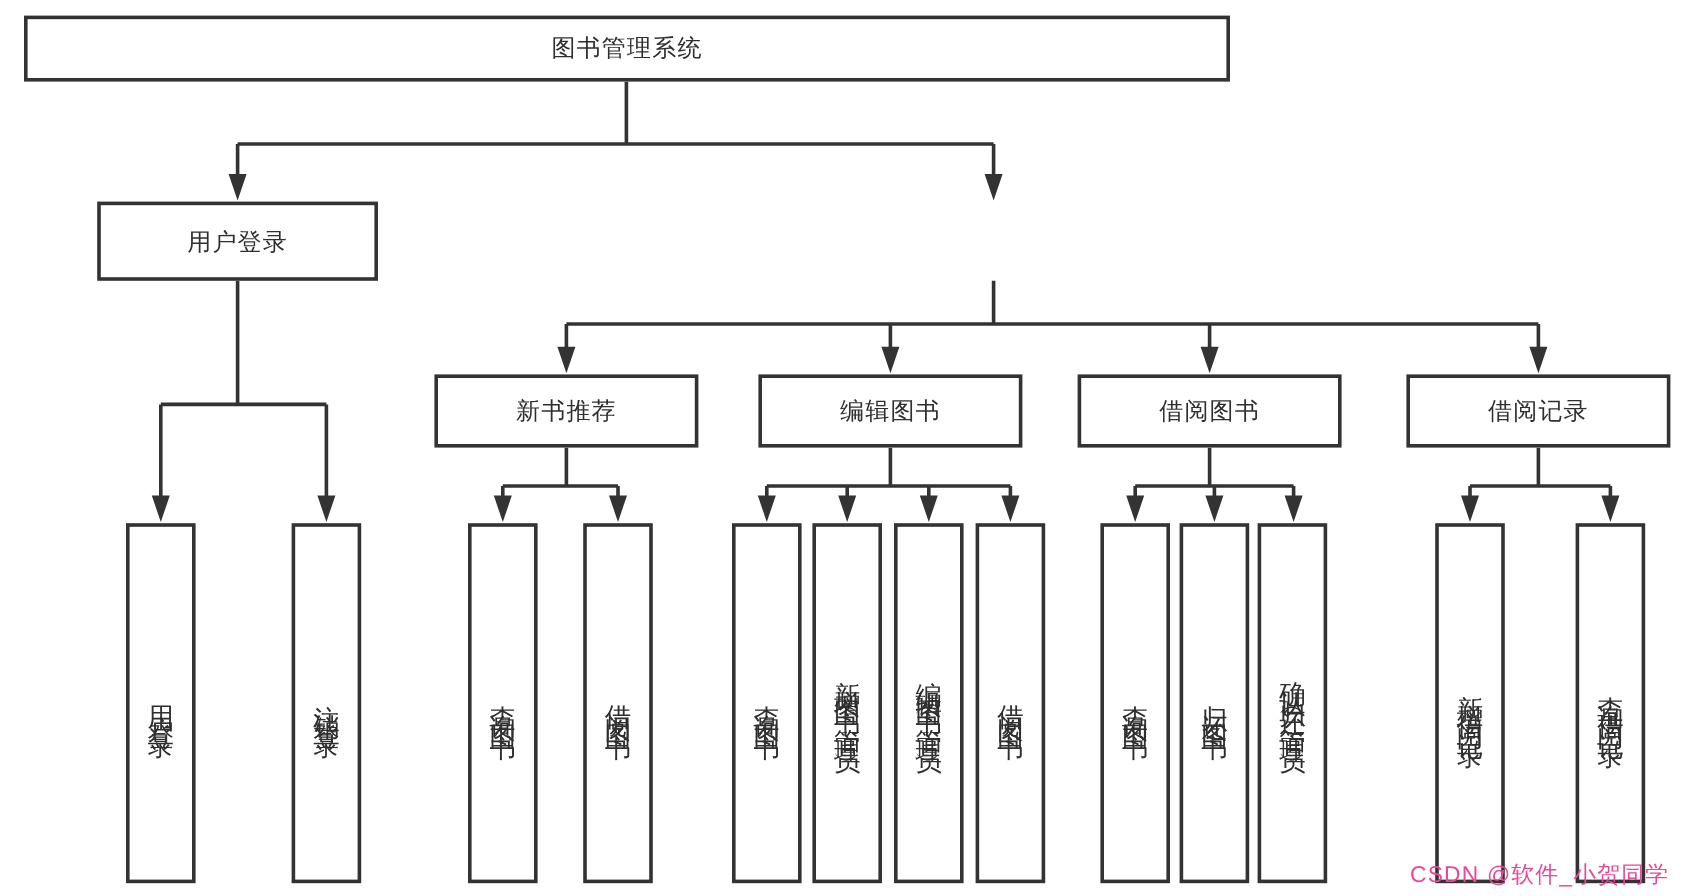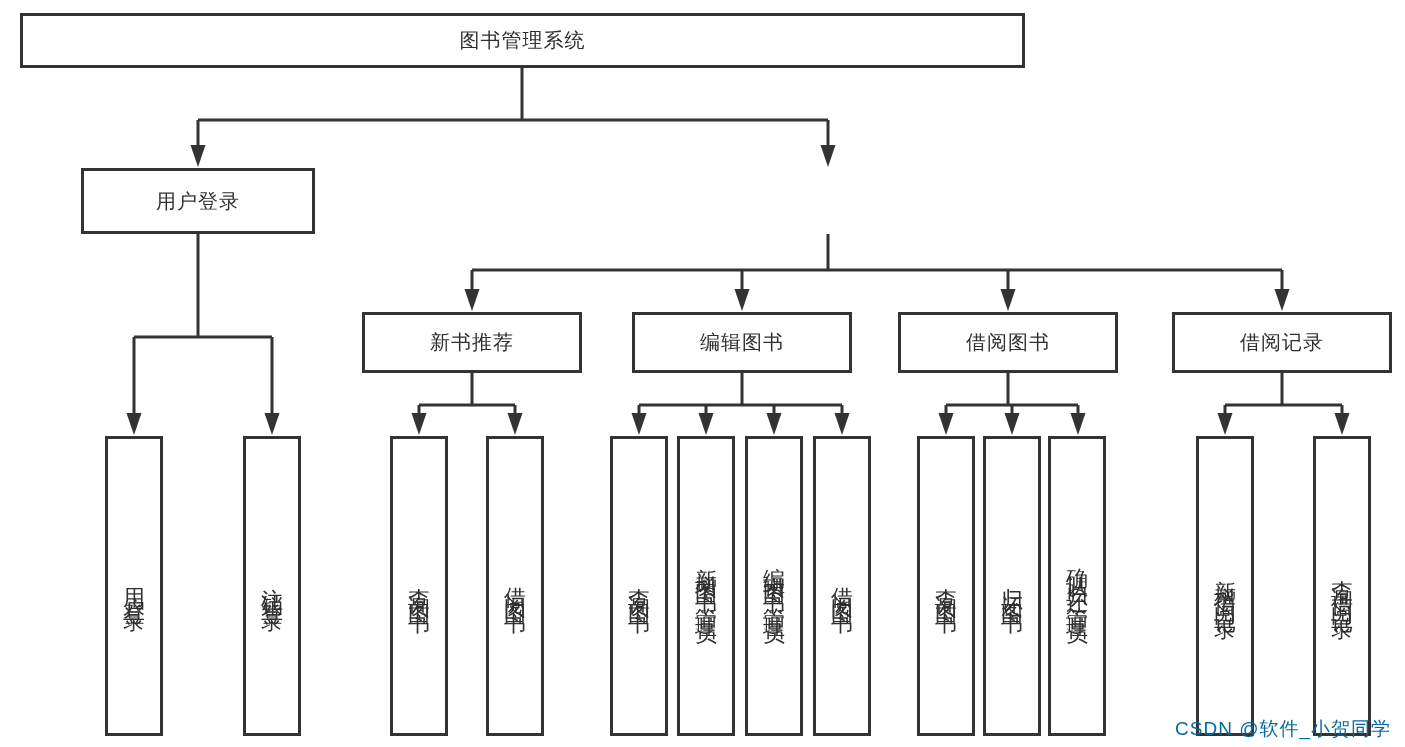--- a/index.html
+++ b/index.html
@@ -47,21 +47,21 @@
     text-orientation: mixed;
     font-size: 22px;
     line-height: 1;
     letter-spacing: 8px;
   }
   .watermark {
     position: absolute;
     right: 14px;
     bottom: 5px;
     font-size: 19px;
-    color: #0369a1;
+    color: #ec4899;
     letter-spacing: 1px;
     white-space: nowrap;
   }
 </style>
 </head>
 <body>
 
 <div class="stage">
 
   <svg class="connectors" viewBox="0 0 1405 747" xmlns="http://www.w3.org/2000/svg">

